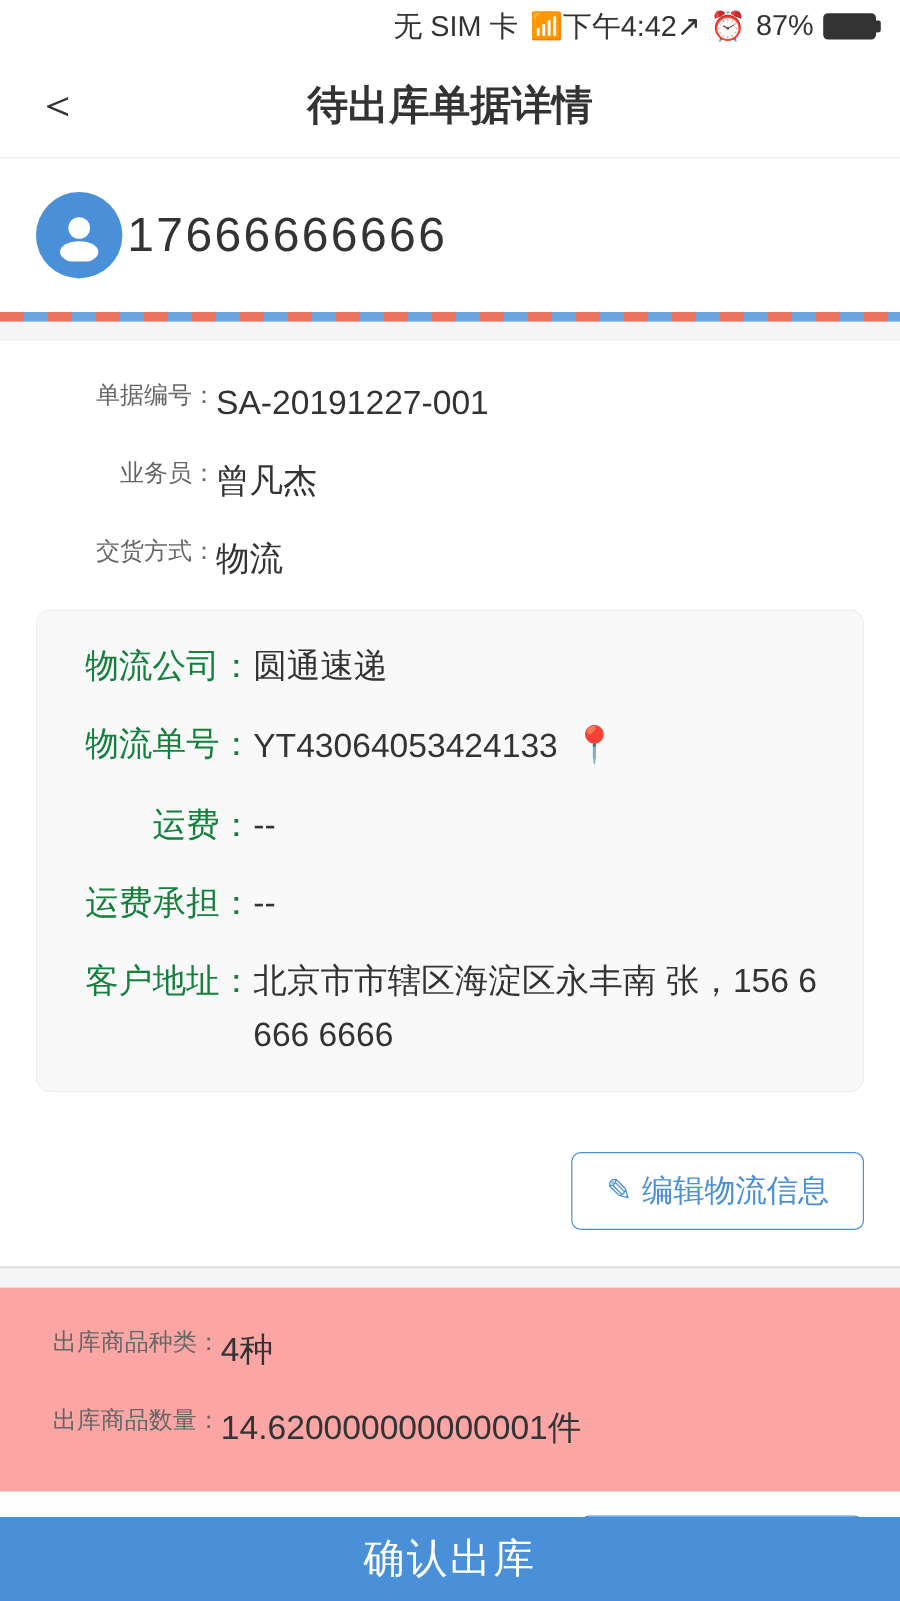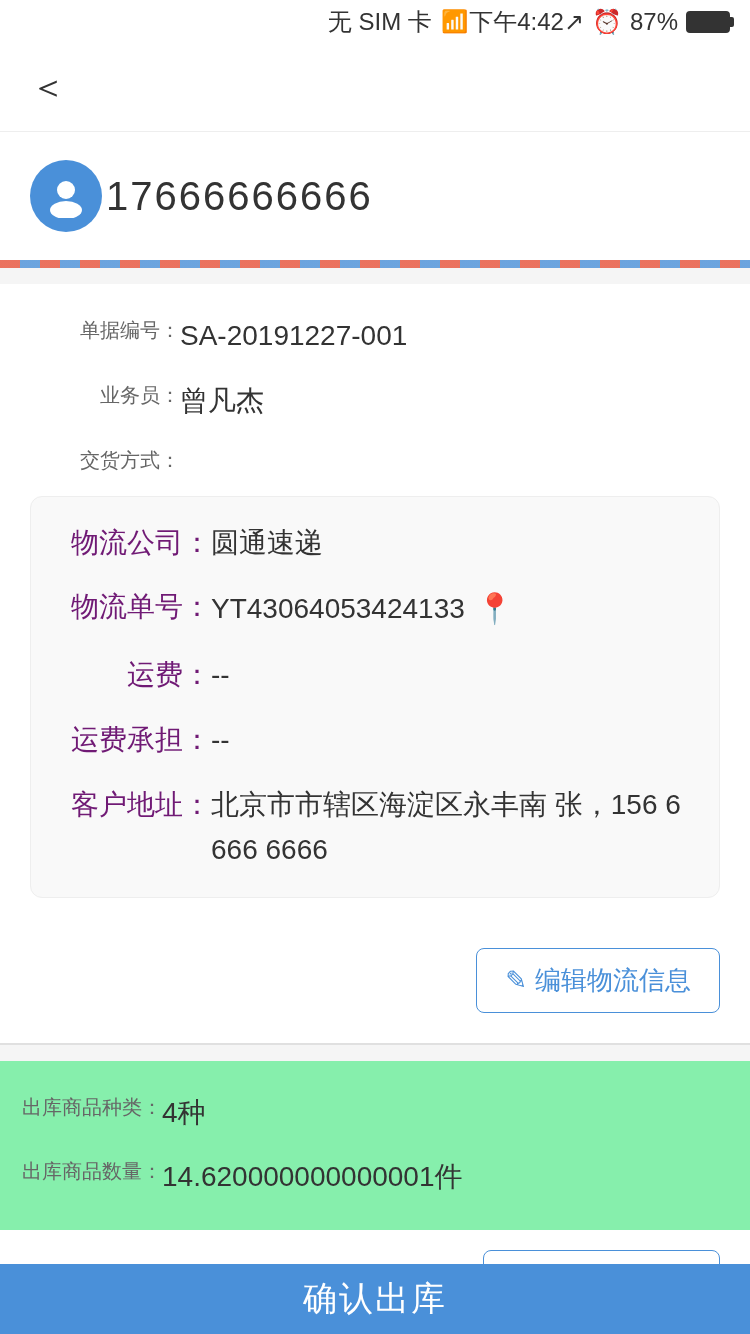--- a/index.html
+++ b/index.html
@@ -144,21 +144,21 @@
       padding: 24px 30px;
     }
     .logistics-row {
       display: flex;
       align-items: flex-start;
       margin-bottom: 20px;
       line-height: 1.6;
     }
     .logistics-row:last-child { margin-bottom: 0; }
     .logistics-label {
-      color: #701a75;
+      color: #15803d;
       font-size: 28px;
       white-space: nowrap;
       min-width: 150px;
       text-align: right;
     }
     .logistics-value {
       color: #333;
       font-size: 28px;
       flex: 1;
       display: flex;
@@ -194,22 +194,22 @@
 
     
     .thin-line {
       height: 2px;
       background: #e0e0e0;
       margin: 0;
     }
 
     
     .goods-section {
-      background: #86efac;
-      padding: 30px 12px;
+      background: #fca5a5;
+      padding: 30px 34px;
       margin-top: 16px;
     }
 
     
     .view-btn {
       display: flex;
       justify-content: flex-end;
       padding: 20px 30px 30px;
       background: #fff;
     }
@@ -259,20 +259,21 @@
     <div class="status-right">
       <span>↗</span>
       <span>⏰</span>
       <span>87%</span>
       <span class="battery-bar"></span>
     </div>
   </div>
 
   <div class="nav-bar">
     <span class="nav-back">＜</span>
+    <span class="nav-title">待出库单据详情</span>
   </div>
 
   <div class="content-area">
 
     <div class="customer-header">
       <div class="customer-avatar">
         <svg viewBox="0 0 44 44" fill="none" xmlns="http://www.w3.org/2000/svg">
           <circle cx="22" cy="16" r="9" fill="white"></circle>
           <ellipse cx="22" cy="36" rx="16" ry="9" fill="white"></ellipse>
         </svg>
@@ -286,20 +287,21 @@
       <div class="info-row">
         <span class="info-label">单据编号：</span>
         <span class="info-value">SA-20191227-001</span>
       </div>
       <div class="info-row">
         <span class="info-label">业务员：</span>
         <span class="info-value">曾凡杰</span>
       </div>
       <div class="info-row">
         <span class="info-label">交货方式：</span>
+        <span class="info-value">物流</span>
       </div>
 
       <div class="logistics-card">
         <div class="logistics-row">
           <span class="logistics-label">物流公司：</span>
           <span class="logistics-value">圆通速递</span>
         </div>
         <div class="logistics-row">
           <span class="logistics-label">物流单号：</span>
           <span class="logistics-value">

